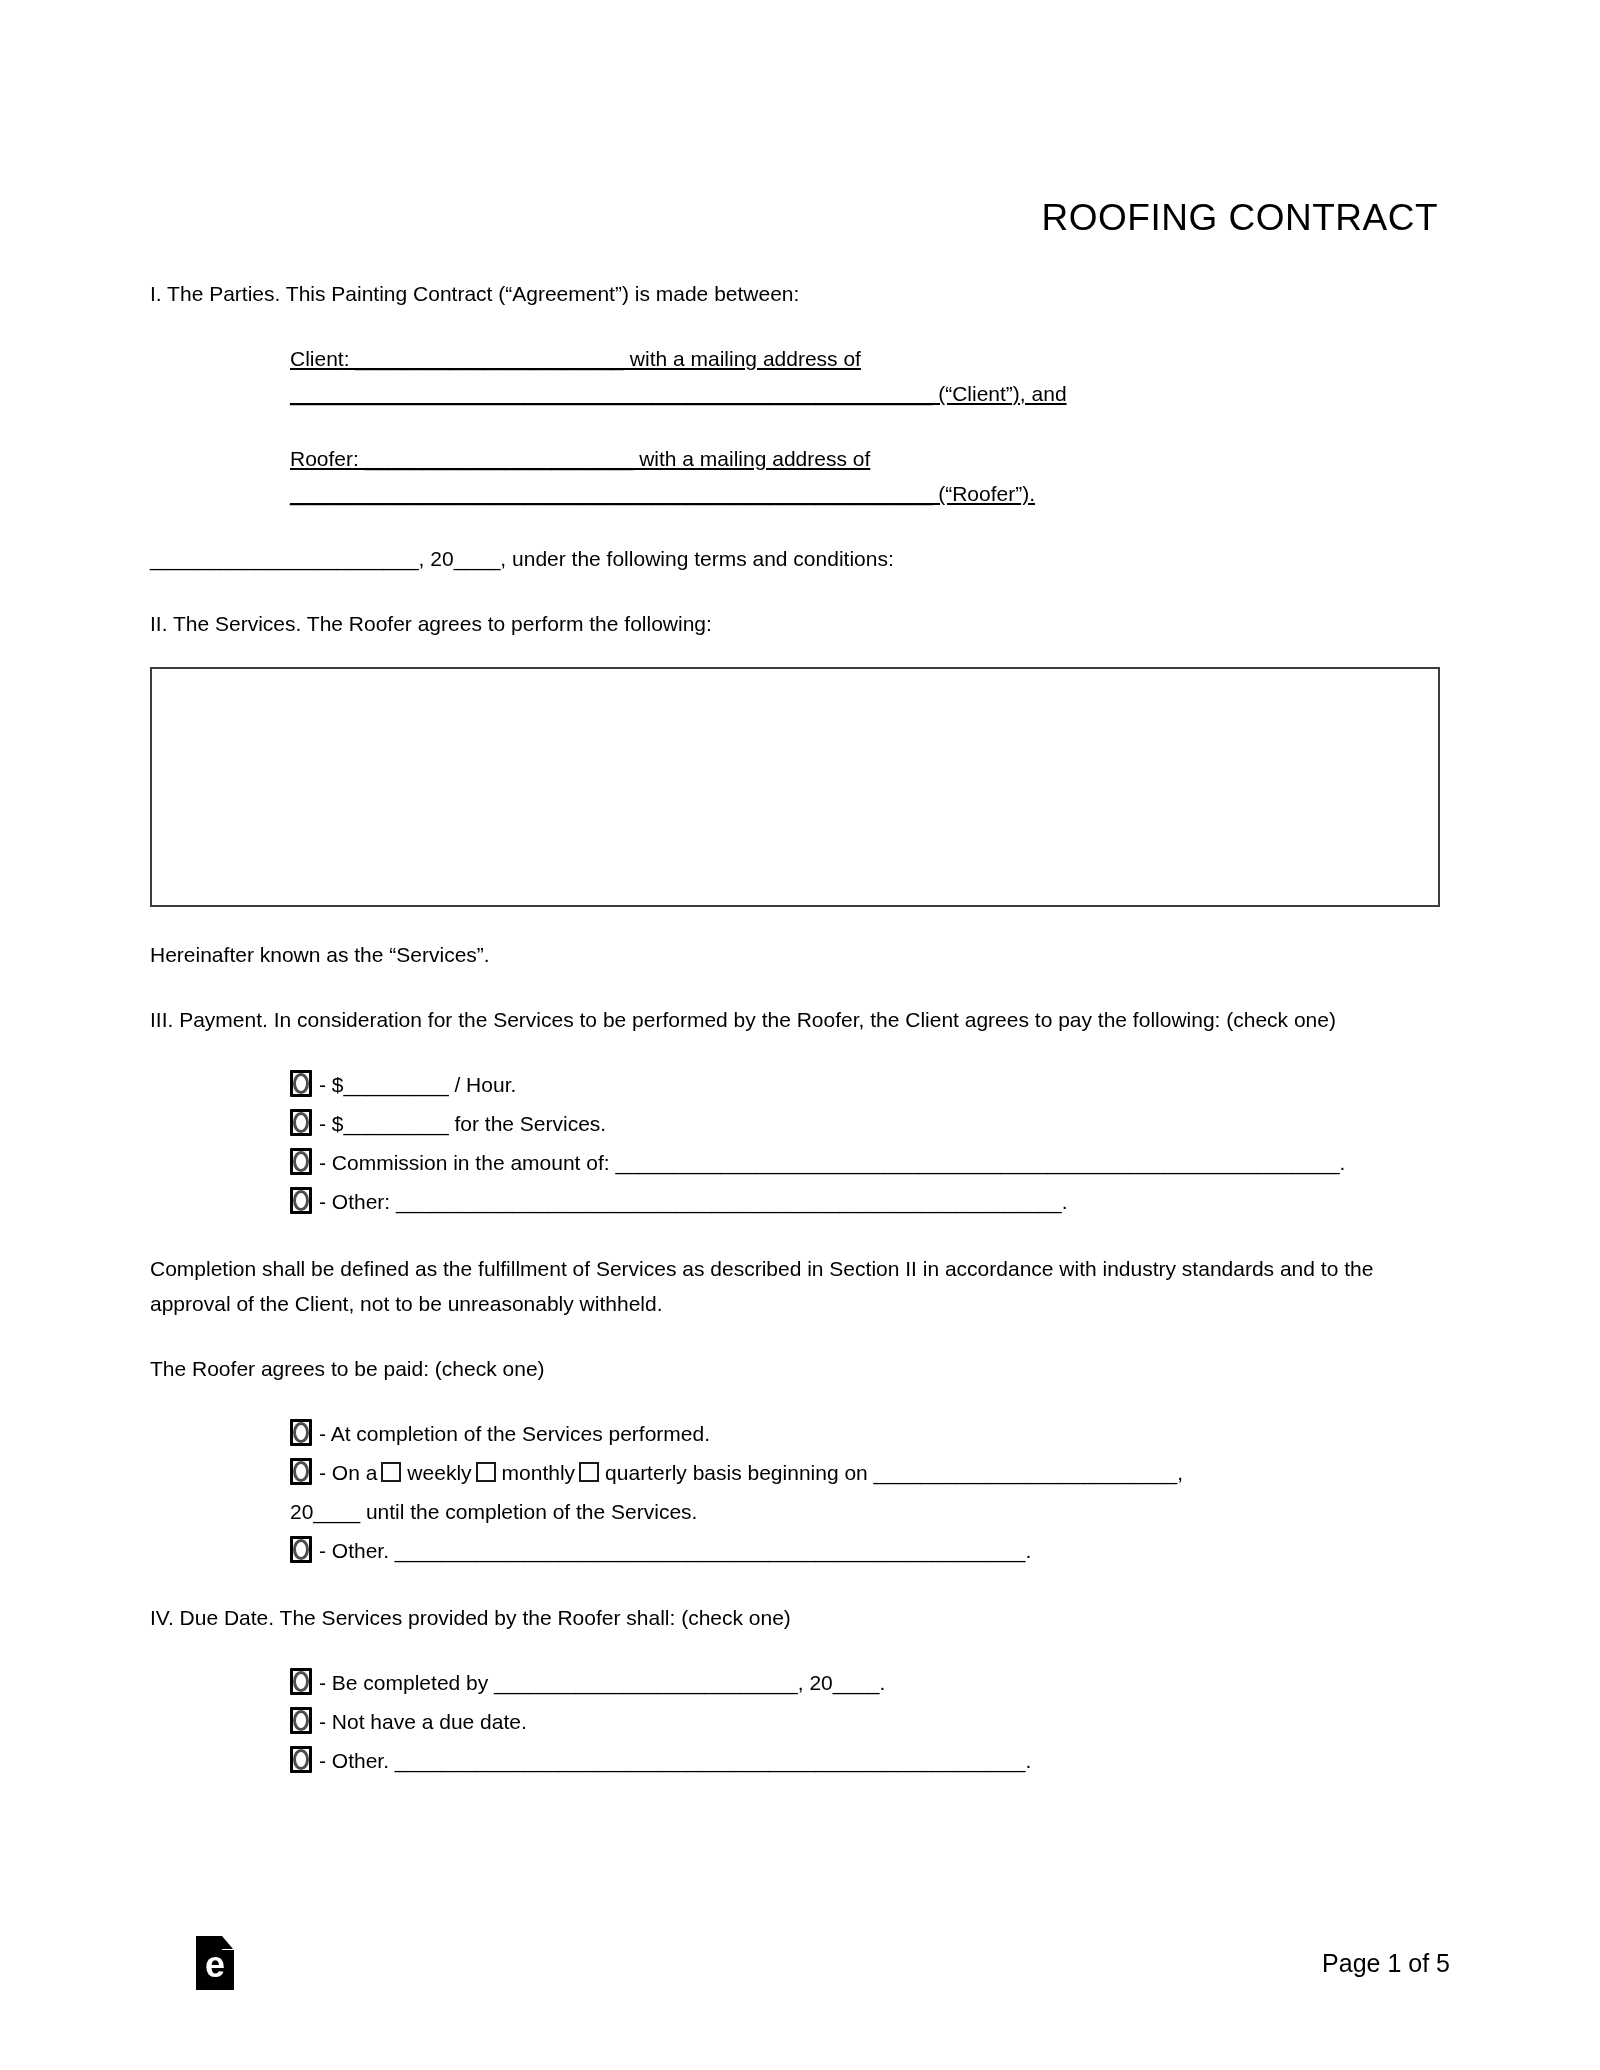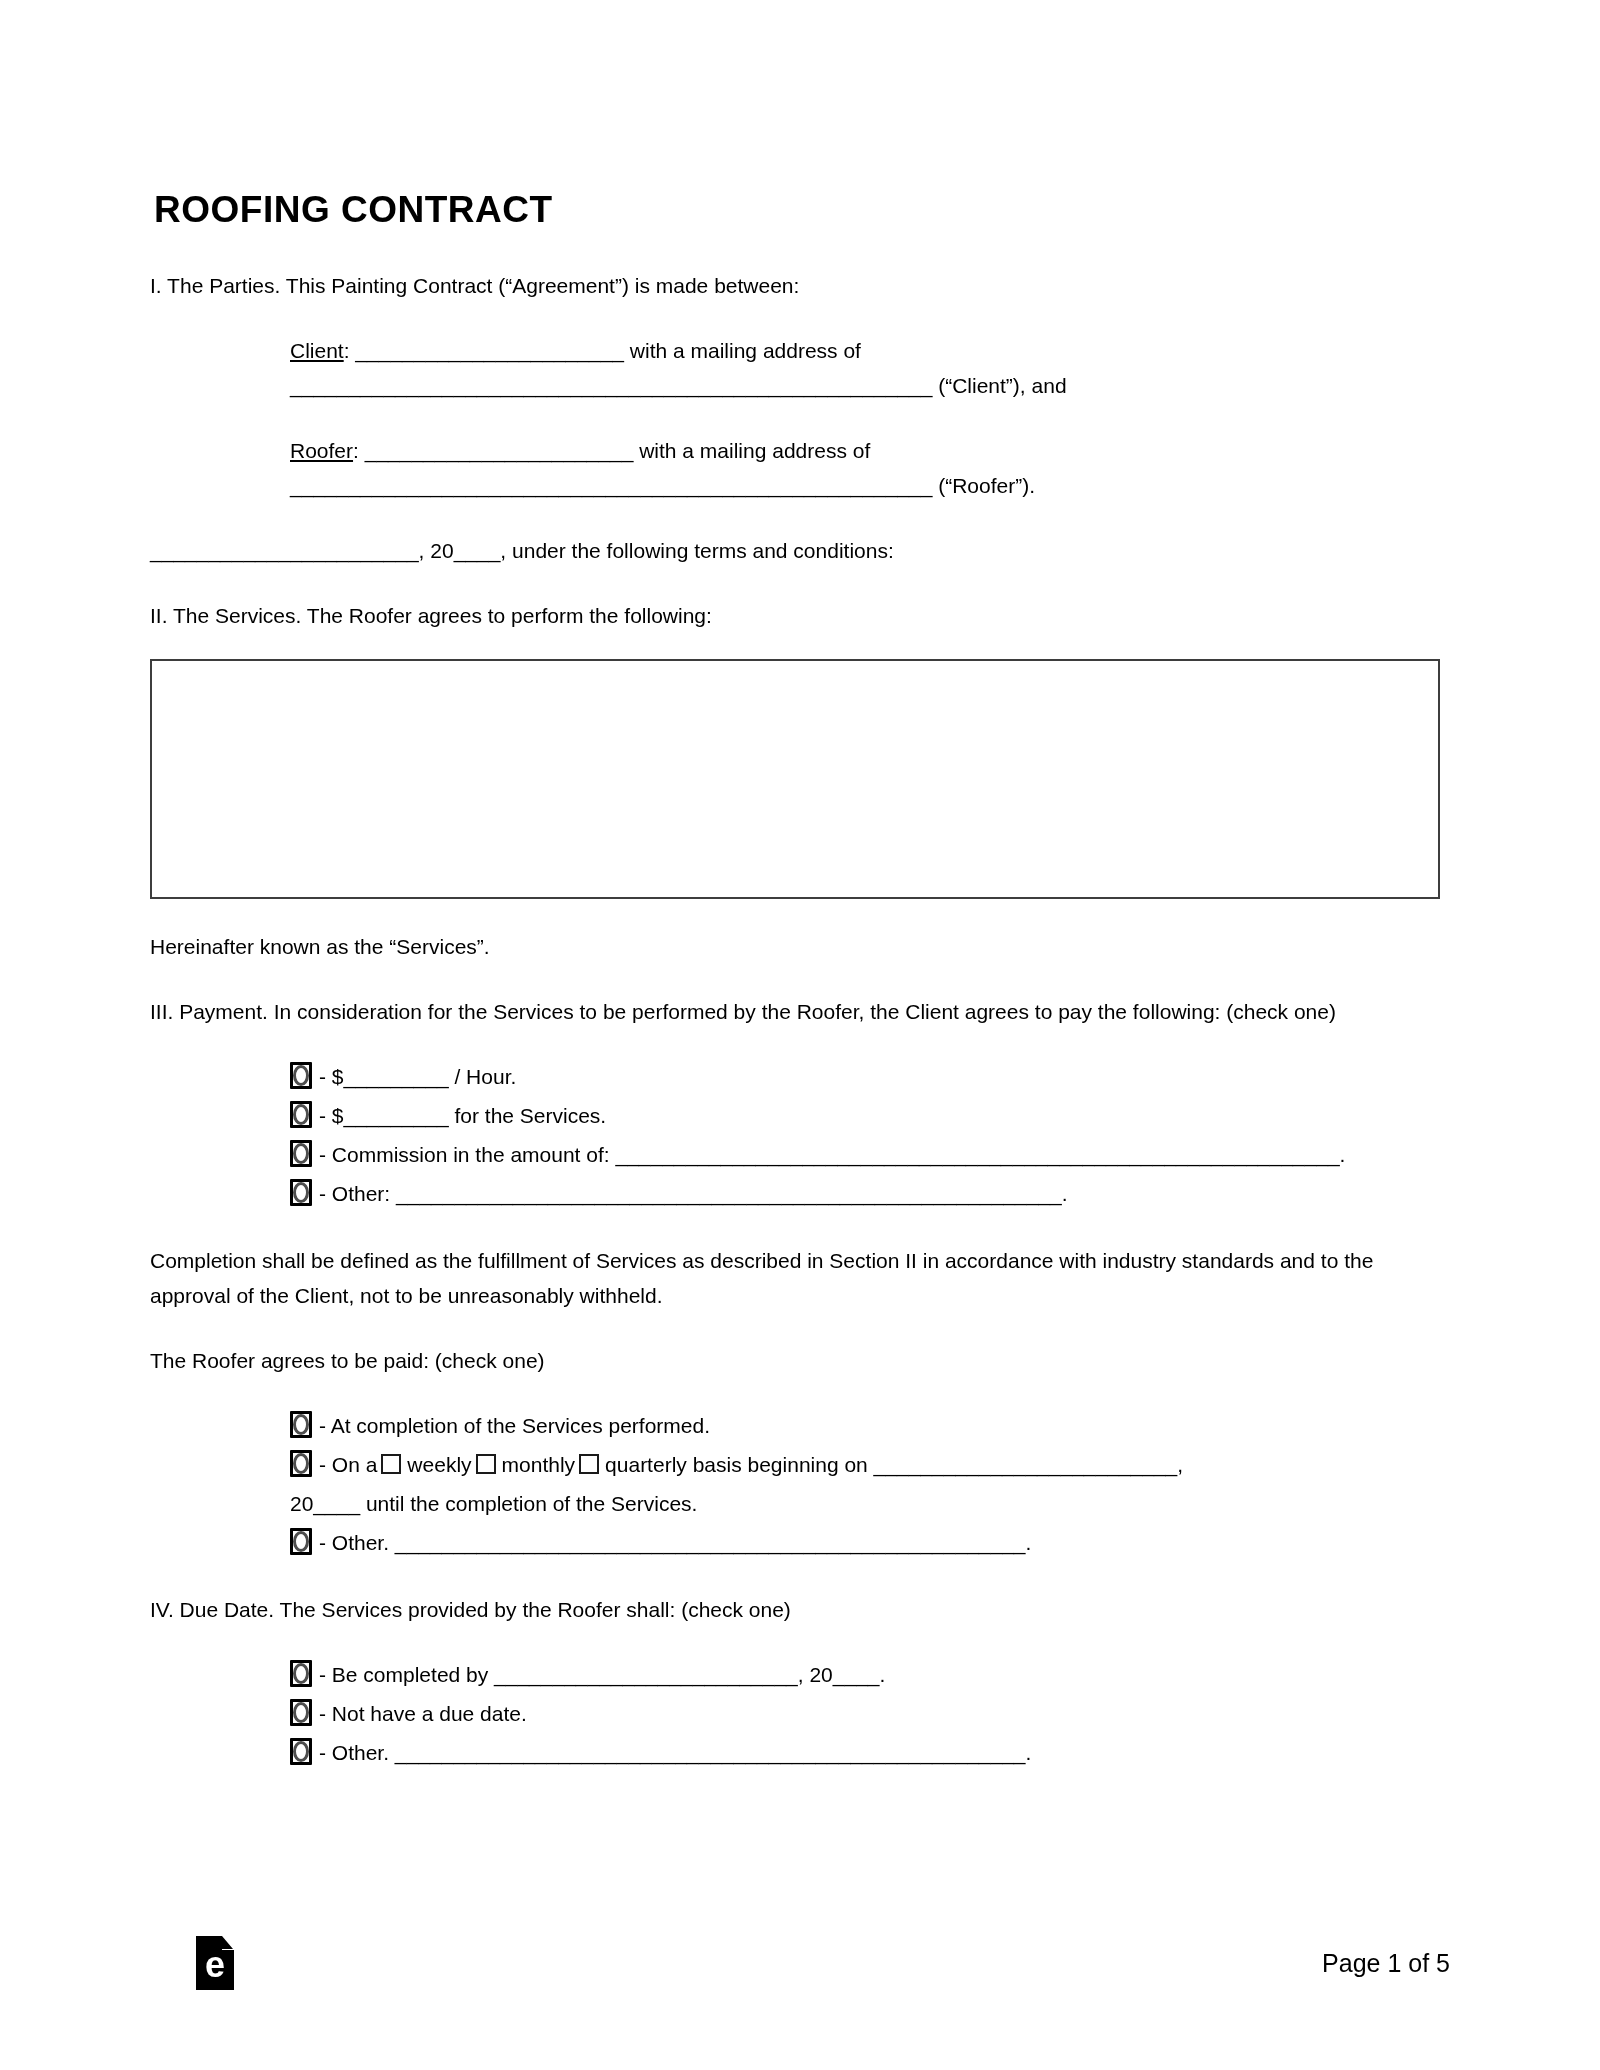--- a/index.html
+++ b/index.html
@@ -10,30 +10,30 @@
     box-sizing:border-box;
     padding:186px 150px 0 150px;
     background:#ffffff;
     font-family:"Liberation Sans", sans-serif;
     font-size:21px;
     line-height:35px;
     color:#000;
     overflow:hidden;
   }
   h1.title {
-    margin:4px;
+    margin:12px;
     font-size:37px;
     line-height:40px;
-    text-align:left;
-    font-weight:bold;
+    text-align:right;
+    font-weight:normal;
     letter-spacing:0.5px;
   }
   .para { margin:30px 0 0 0; }
   .para.first { margin-top:38px; }
-  .indent { padding-left:140px; }
+  .indent { padding-left:140px;text-decoration:underline; }
   b { font-weight:normal; }
   .ul { text-decoration:underline; }
   .services-box {
     margin-top:26px;
     width:1286px;
     height:236px;
     border:2px solid #3d3d3d;
     background:#fff;
     box-sizing:content-box;
   }

